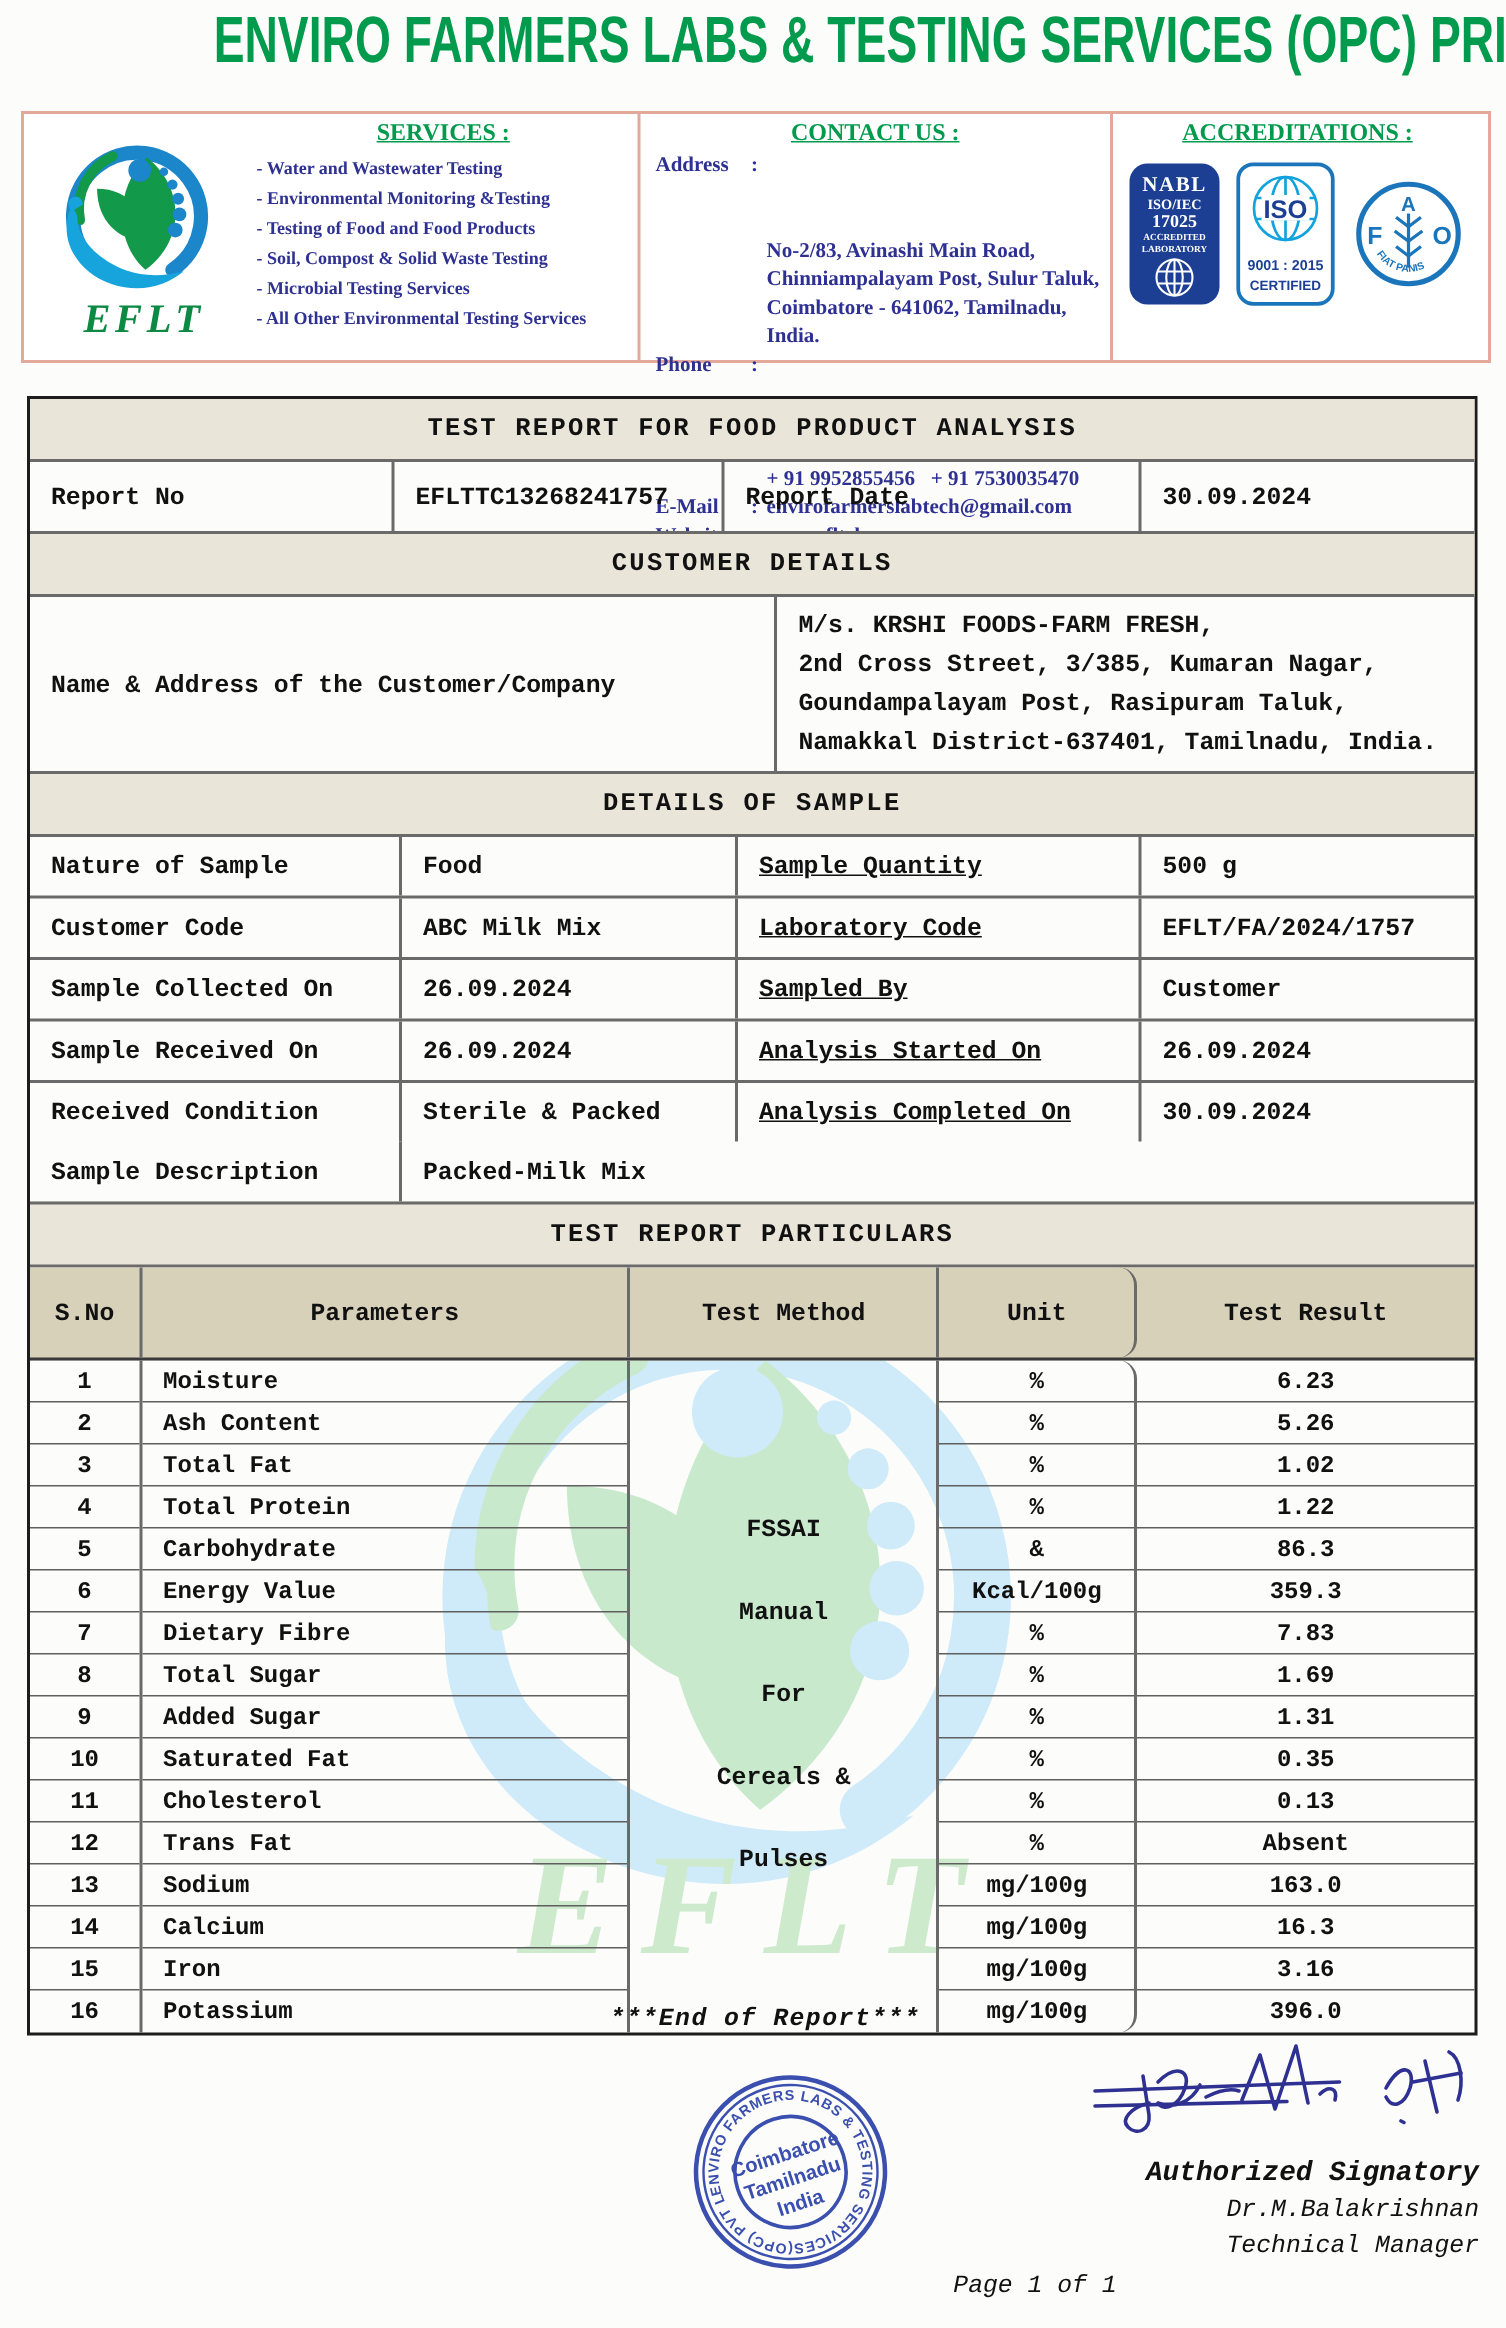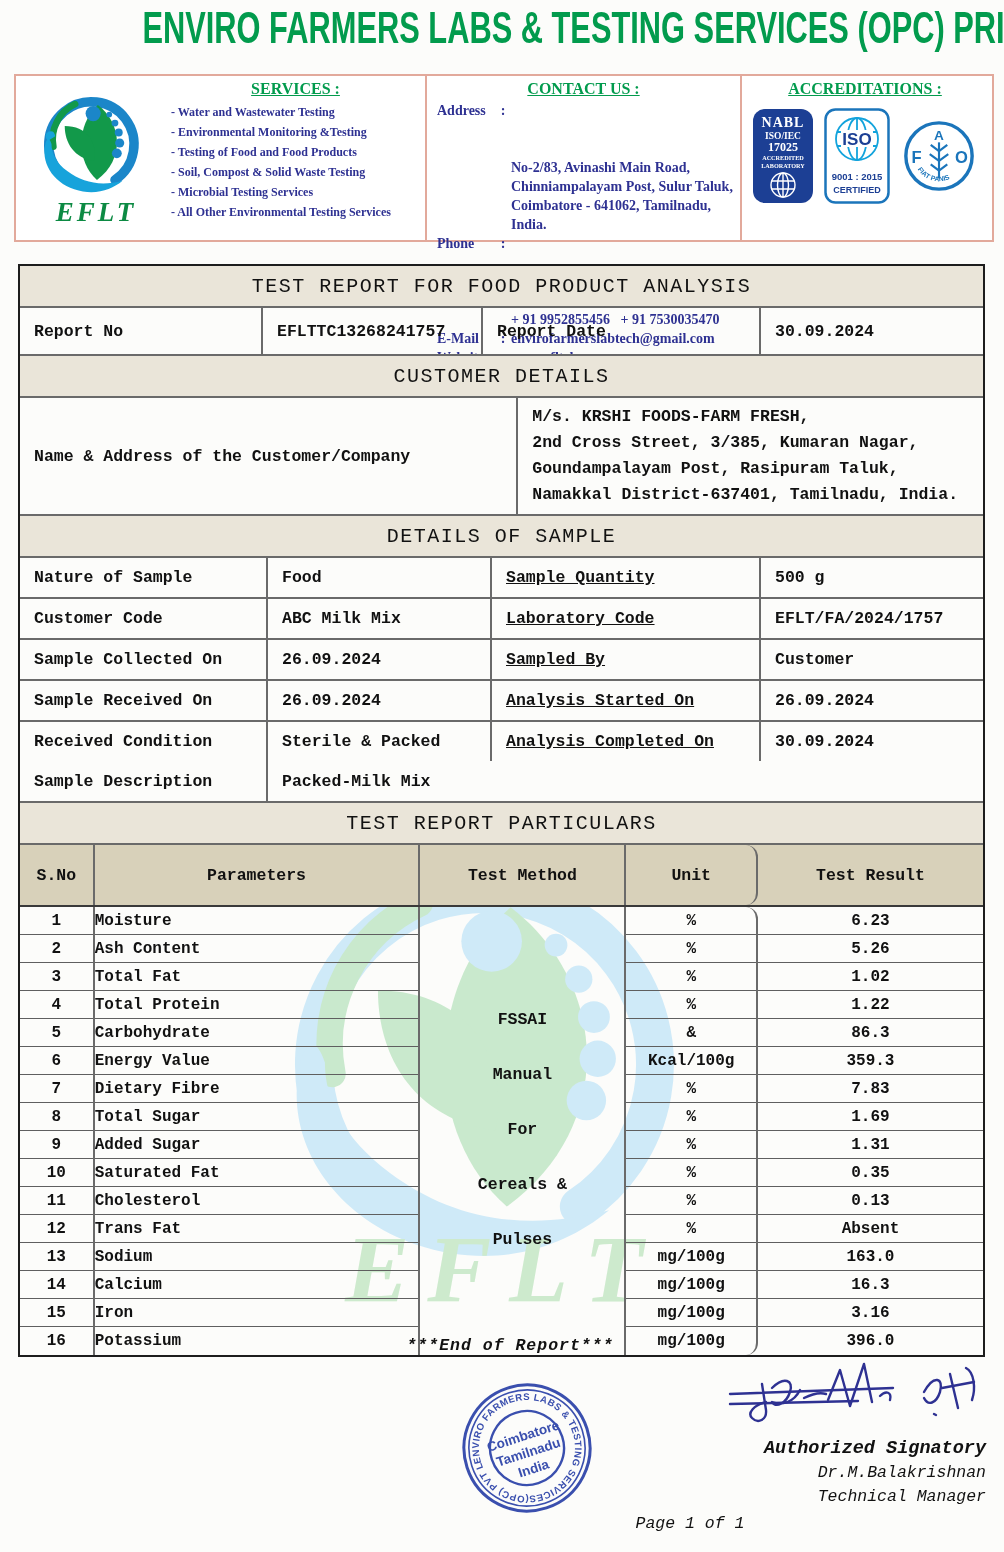--- a/index.html
+++ b/index.html
@@ -35,21 +35,21 @@
       font-size:14px;line-height:19px;}
   .ct-label{width:58px;flex:none;}
   .ct-colon{width:16px;flex:none;text-align:center;}
   .ct-val{white-space:pre-wrap;}
   .badges{display:flex;justify-content:center;align-items:center;gap:10px;margin-top:10px;}
 
   
   .rwrap{position:absolute;left:18px;top:264px;width:967px;}
   .rtable{position:relative;z-index:1;border:2px solid #1d1d1d;box-sizing:border-box;width:967px;}
   .band{height:40px;background:#eae5d9;border-top:2px solid #6a6a6a;border-bottom:2px solid #6a6a6a;
-      display:flex;align-items:center;justify-content:center;font-weight:normal;font-size:20px;
+      display:flex;align-items:center;justify-content:center;font-weight:bold;font-size:17px;
       letter-spacing:1.5px;}
   .band:first-child{border-top:none;}
   .flexrow{display:flex;}
   .cellv{box-sizing:border-box;border-right:2px solid #6a6a6a;display:flex;align-items:center;
       padding-left:14px;font-weight:bold;font-size:16.5px;background:transparent;}
   .cellv:last-child{border-right:none;}
   .rrow{height:46px;}
   .custrow{height:116px;border-bottom:0;}
   .cust-val{flex-direction:column;align-items:flex-start;justify-content:center;line-height:26px;}
   .srow{height:39px;display:flex;border-bottom:2px solid #6a6a6a;}
@@ -66,21 +66,21 @@
   .chead .hc{box-sizing:border-box;border-right:2px solid #6a6a6a;display:flex;align-items:center;
       justify-content:center;font-weight:bold;font-size:16.5px;}
   .chead .hc:last-child{border-right:none;}
   .tbody{display:flex;height:448px;}
   .tcol{box-sizing:border-box;border-right:2px solid #6a6a6a;display:flex;flex-direction:column;}
   .tcol:last-child{border-right:none;}
   .c-sno{width:75px;} .c-par{width:327px;} .c-met{width:207px;} .c-uni{width:132px;border-radius:12px;} .c-res{width:226px;}
   .cell{height:28px;box-sizing:border-box;border-bottom:1.5px solid #5f5f5f;display:flex;
       align-items:center;justify-content:center;font-weight:bold;font-size:16px;}
   .cell:last-child{border-bottom:none;}
-  .c-par .cell{justify-content:flex-start;padding-left:0;font-family:Liberation Mono, monospace;}
+  .c-par .cell{justify-content:flex-start;padding-left:14px;font-family:Liberation Mono, monospace;}
   .method-col{padding-top:85px;}
   .method-line{height:55px;display:flex;align-items:center;justify-content:center;
       font-weight:bold;font-size:16.5px;}
 
   
   .wm{position:absolute;z-index:0;left:215px;top:575px;width:540px;text-align:center;}
   .wm-text{font-family:"Liberation Serif",serif;font-weight:bold;font-style:italic;font-size:96px;
       color:#cdeacd;letter-spacing:18px;line-height:80px;margin-top:-46px;}
 
   

